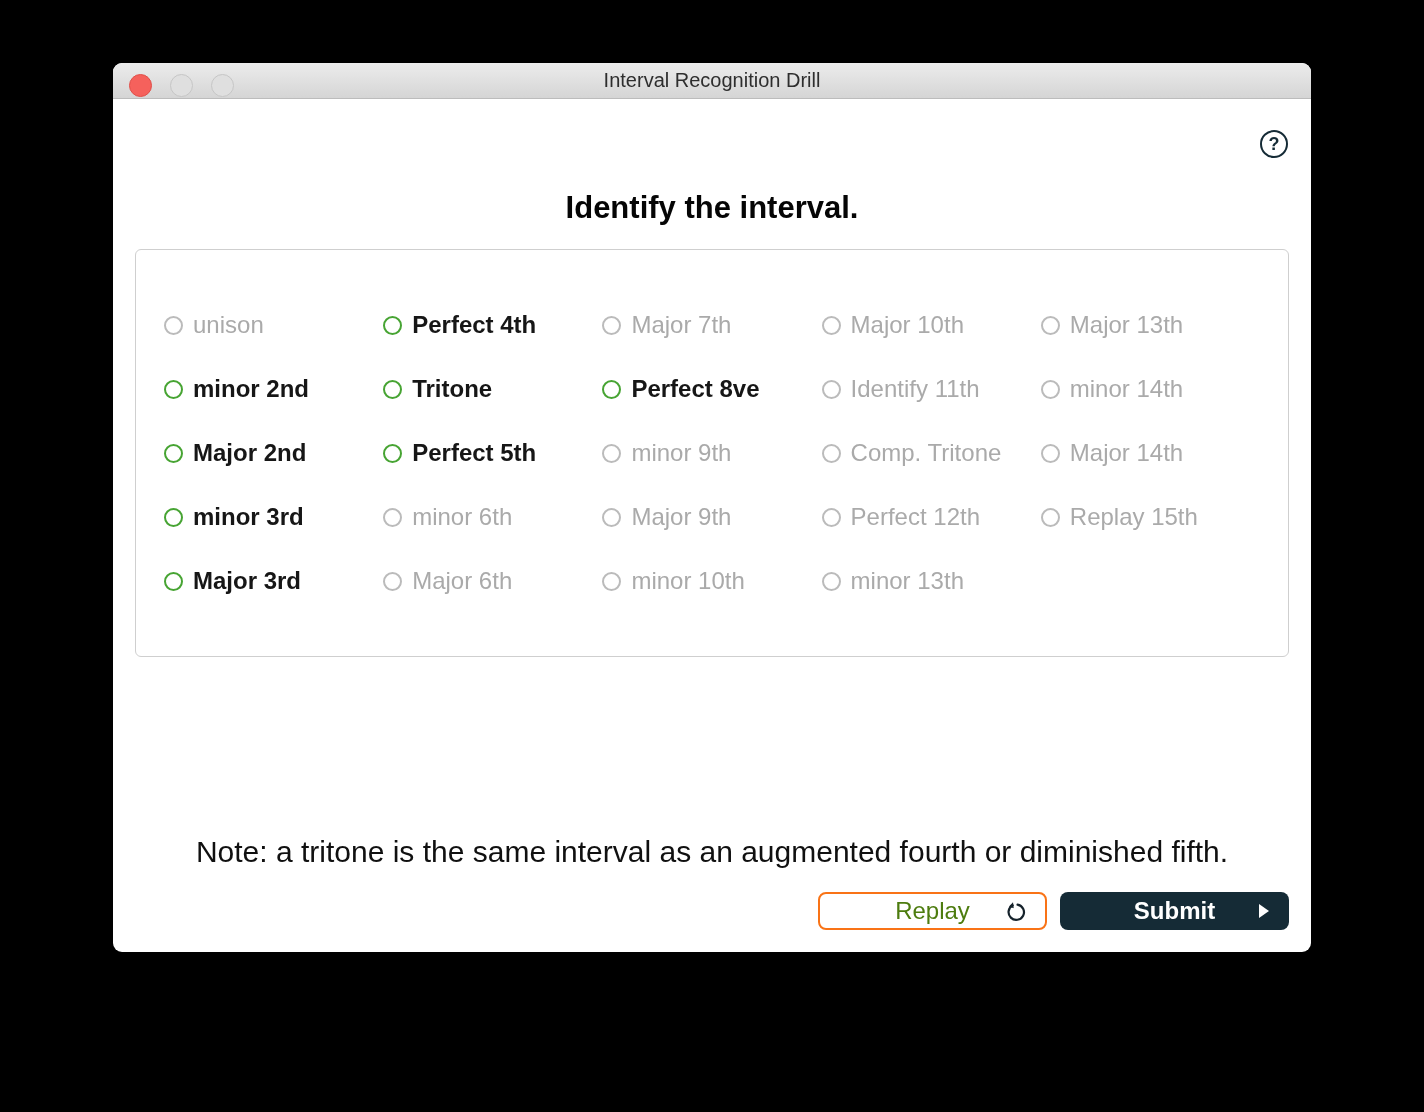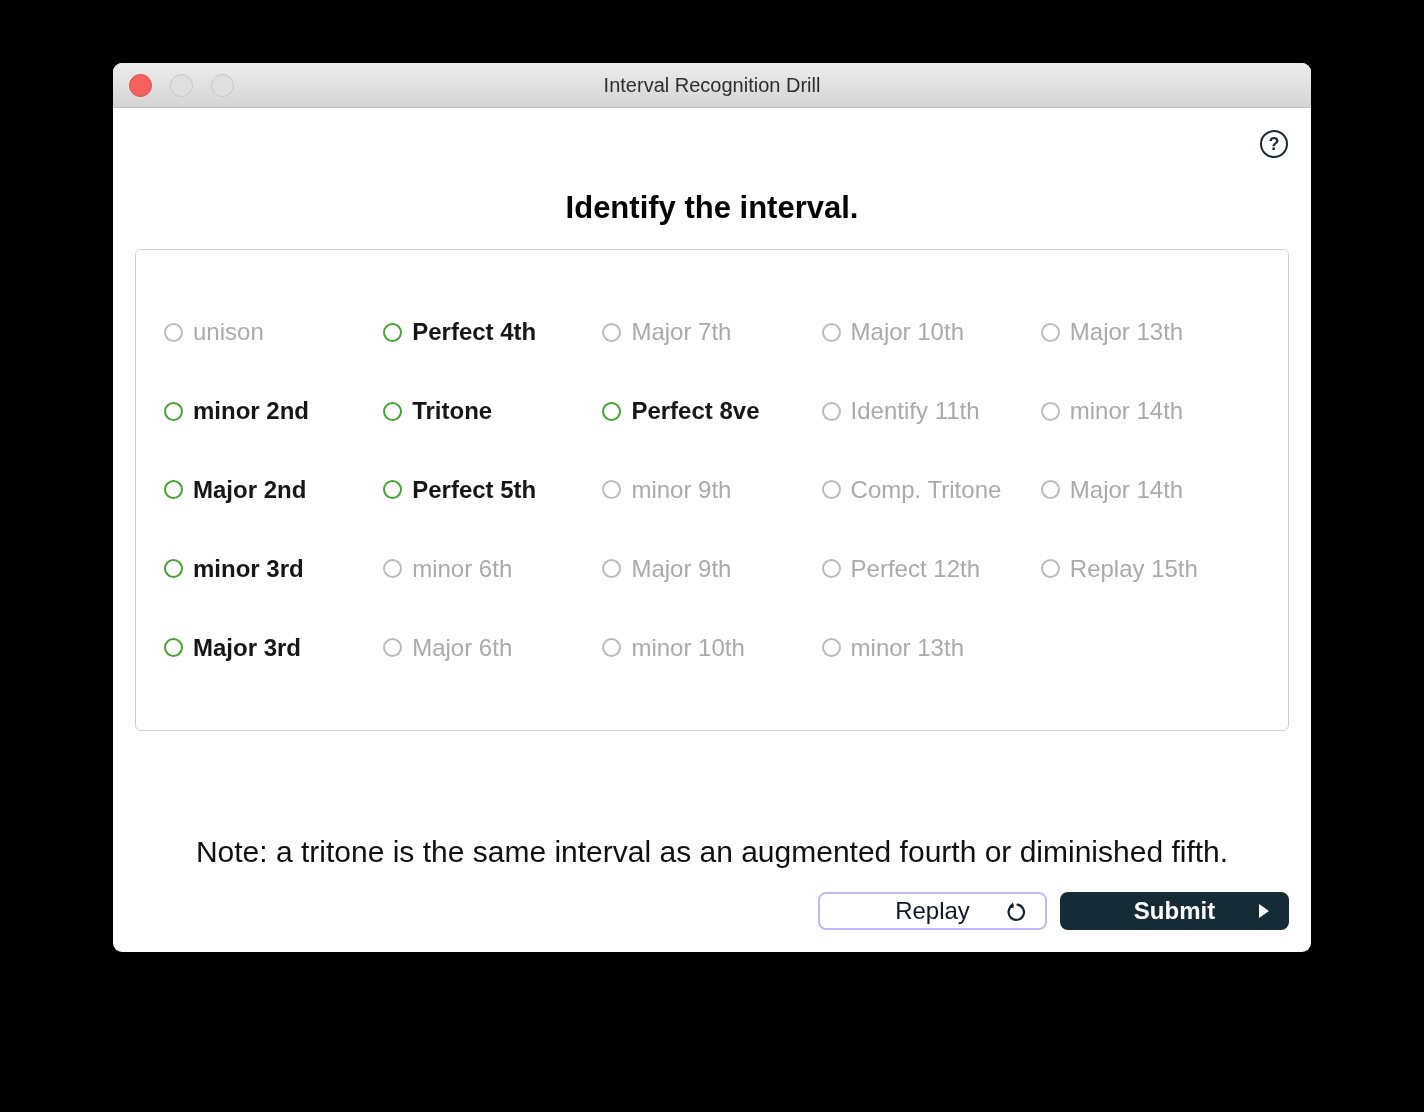--- a/index.html
+++ b/index.html
@@ -22,21 +22,21 @@
     position:absolute;
     left:113px; top:63px;
     width:1198px; height:889px;
     background:#ffffff;
     border-radius:9px;
     box-shadow:0 20px 50px rgba(0,0,0,0.6);
   }
   
   .titlebar{
     position:absolute; left:0; top:0; right:0;
-    height:45px;
+    height:36px;
     background:linear-gradient(#ececec,#d5d5d5);
     border-bottom:1px solid #bcbcbc;
     border-radius:9px 9px 0 0;
     display:flex; align-items:center; justify-content:center;
   }
   .titlebar-title{
     font-size:20px; font-weight:500; color:#2e2e2e;
   }
   .traffic{
     position:absolute; left:16px; top:0; height:45px;
@@ -59,21 +59,21 @@
   }
   
   .prompt{
     position:absolute; left:0; right:0; top:127px;
     text-align:center;
     font-size:31px; font-weight:700; color:#050505;
   }
   
   .panel{
     position:absolute; left:22px; top:186px;
-    width:1154px; height:482px;
+    width:1154px; height:408px;
     border:1px solid var(--panel-border);
     border-radius:6px;
     background:#fff;
   }
   .grid{
     position:absolute; inset:0;
     padding:43px 28px;
     display:grid;
     grid-template-columns:repeat(5,1fr);
     grid-template-rows:repeat(5,1fr);
@@ -105,22 +105,22 @@
     position:absolute; top:829px;
     width:229px; height:38px;
     border-radius:8px;
     display:flex; align-items:center; justify-content:center;
     font-size:24px;
     cursor:pointer;
   }
   .btn-replay{
     left:705px;
     background:#fff;
-    border:2px solid #c4b5fd;
-    color:#0f172a;
+    border:2px solid #f97316;
+    color:#4d7c0f;
     font-weight:500;
     text-align:center;
   }
   .btn-replay .replay-icon{
     position:absolute; right:18px; top:50%;
     transform:translateY(-50%);
     width:22px;height:22px;
     display:block;
   }
   .btn-submit{

